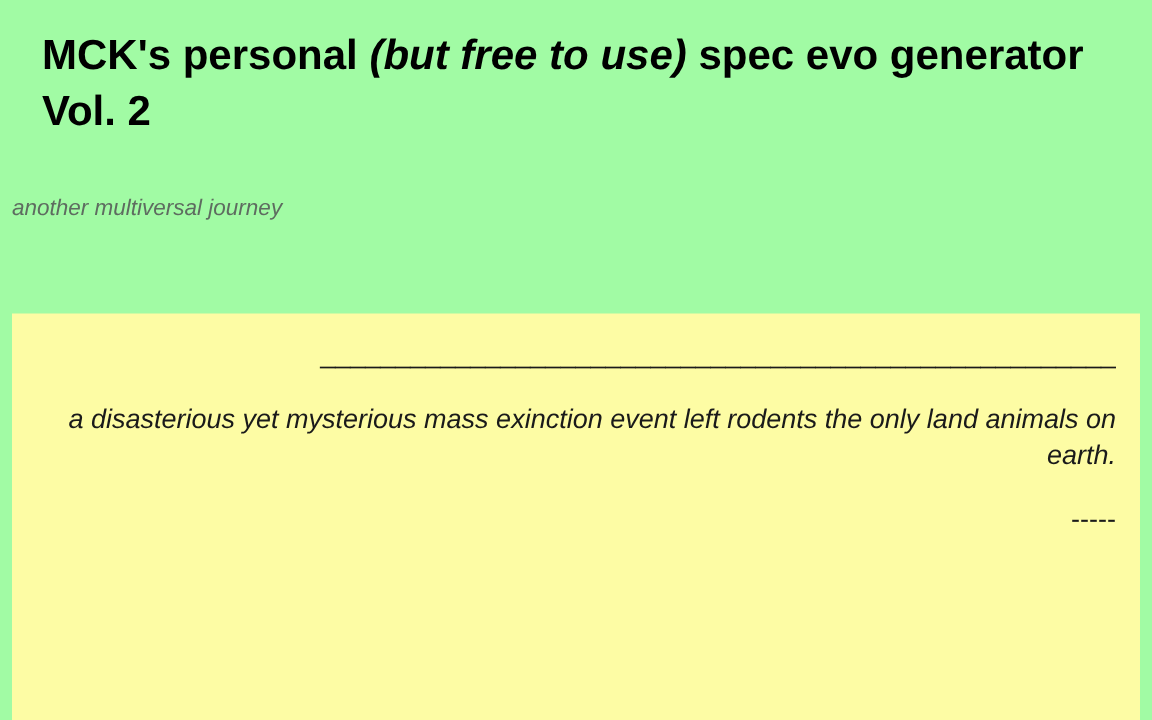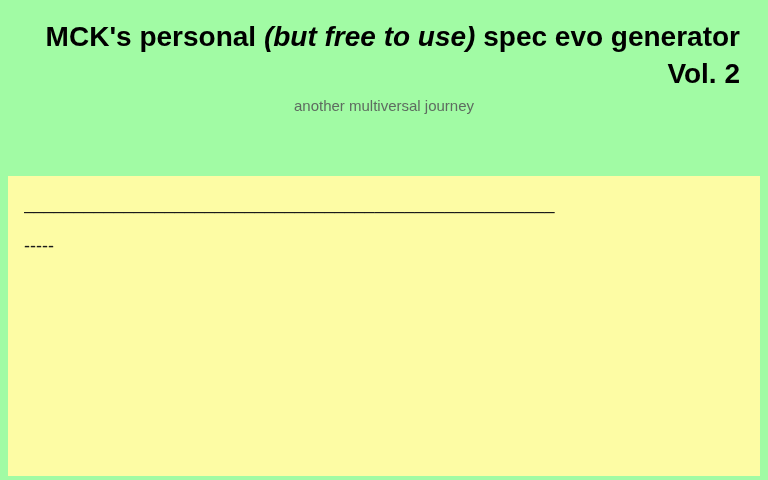--- a/index.html
+++ b/index.html
@@ -10,42 +10,43 @@
     body {
       background: #A1FBA4;
       margin: 8px;
       width: 752px;
       font-family: "Liberation Sans", sans-serif;
       color: #000000;
     }
     .header h1 {
       font-size: 28px;
       font-weight: bold;
-      text-align: right;
+      text-align: left;
       line-height: 1.32;
       margin: 11px 20px 0;
       color: #000000;
     }
     .header h1 em {
       font-style: italic;
     }
     .subtitle {
-      text-align: center;
+      text-align: left;
       font-size: 15px;
       color: #5E6C60;
-      margin-top: 4px;
+      margin-top: 37px;
+      font-style: italic;
     }
     .output-box {
       background: #FDFCA4;
       margin-top: 62px;
       padding: 16px;
       min-height: 300px;
     }
     .output-box p {
-      text-align: left;
+      text-align: right;
       font-size: 18px;
       line-height: 1.33;
       margin: 19px 0;
       color: #1a1a1a;
     }
     .divider {
       margin-top: 0 !important;
       white-space: nowrap;
       overflow: hidden;
     }
@@ -64,14 +65,15 @@
 </head>
 <body>
 
 <div class="header">
   <h1><span>MCK's personal </span><em>(but free to use)</em><span> spec evo generator Vol. 2</span></h1>
   <div class="subtitle">another multiversal journey</div>
 </div>
 
 <div class="output-box">
   <p class="divider">_____________________________________________________</p>
+  <p class="scenario">a disasterious yet mysterious mass exinction event left rodents the only land animals on earth.</p>
   <p class="separator">-----</p>
 </div>
 
 </body></html>

